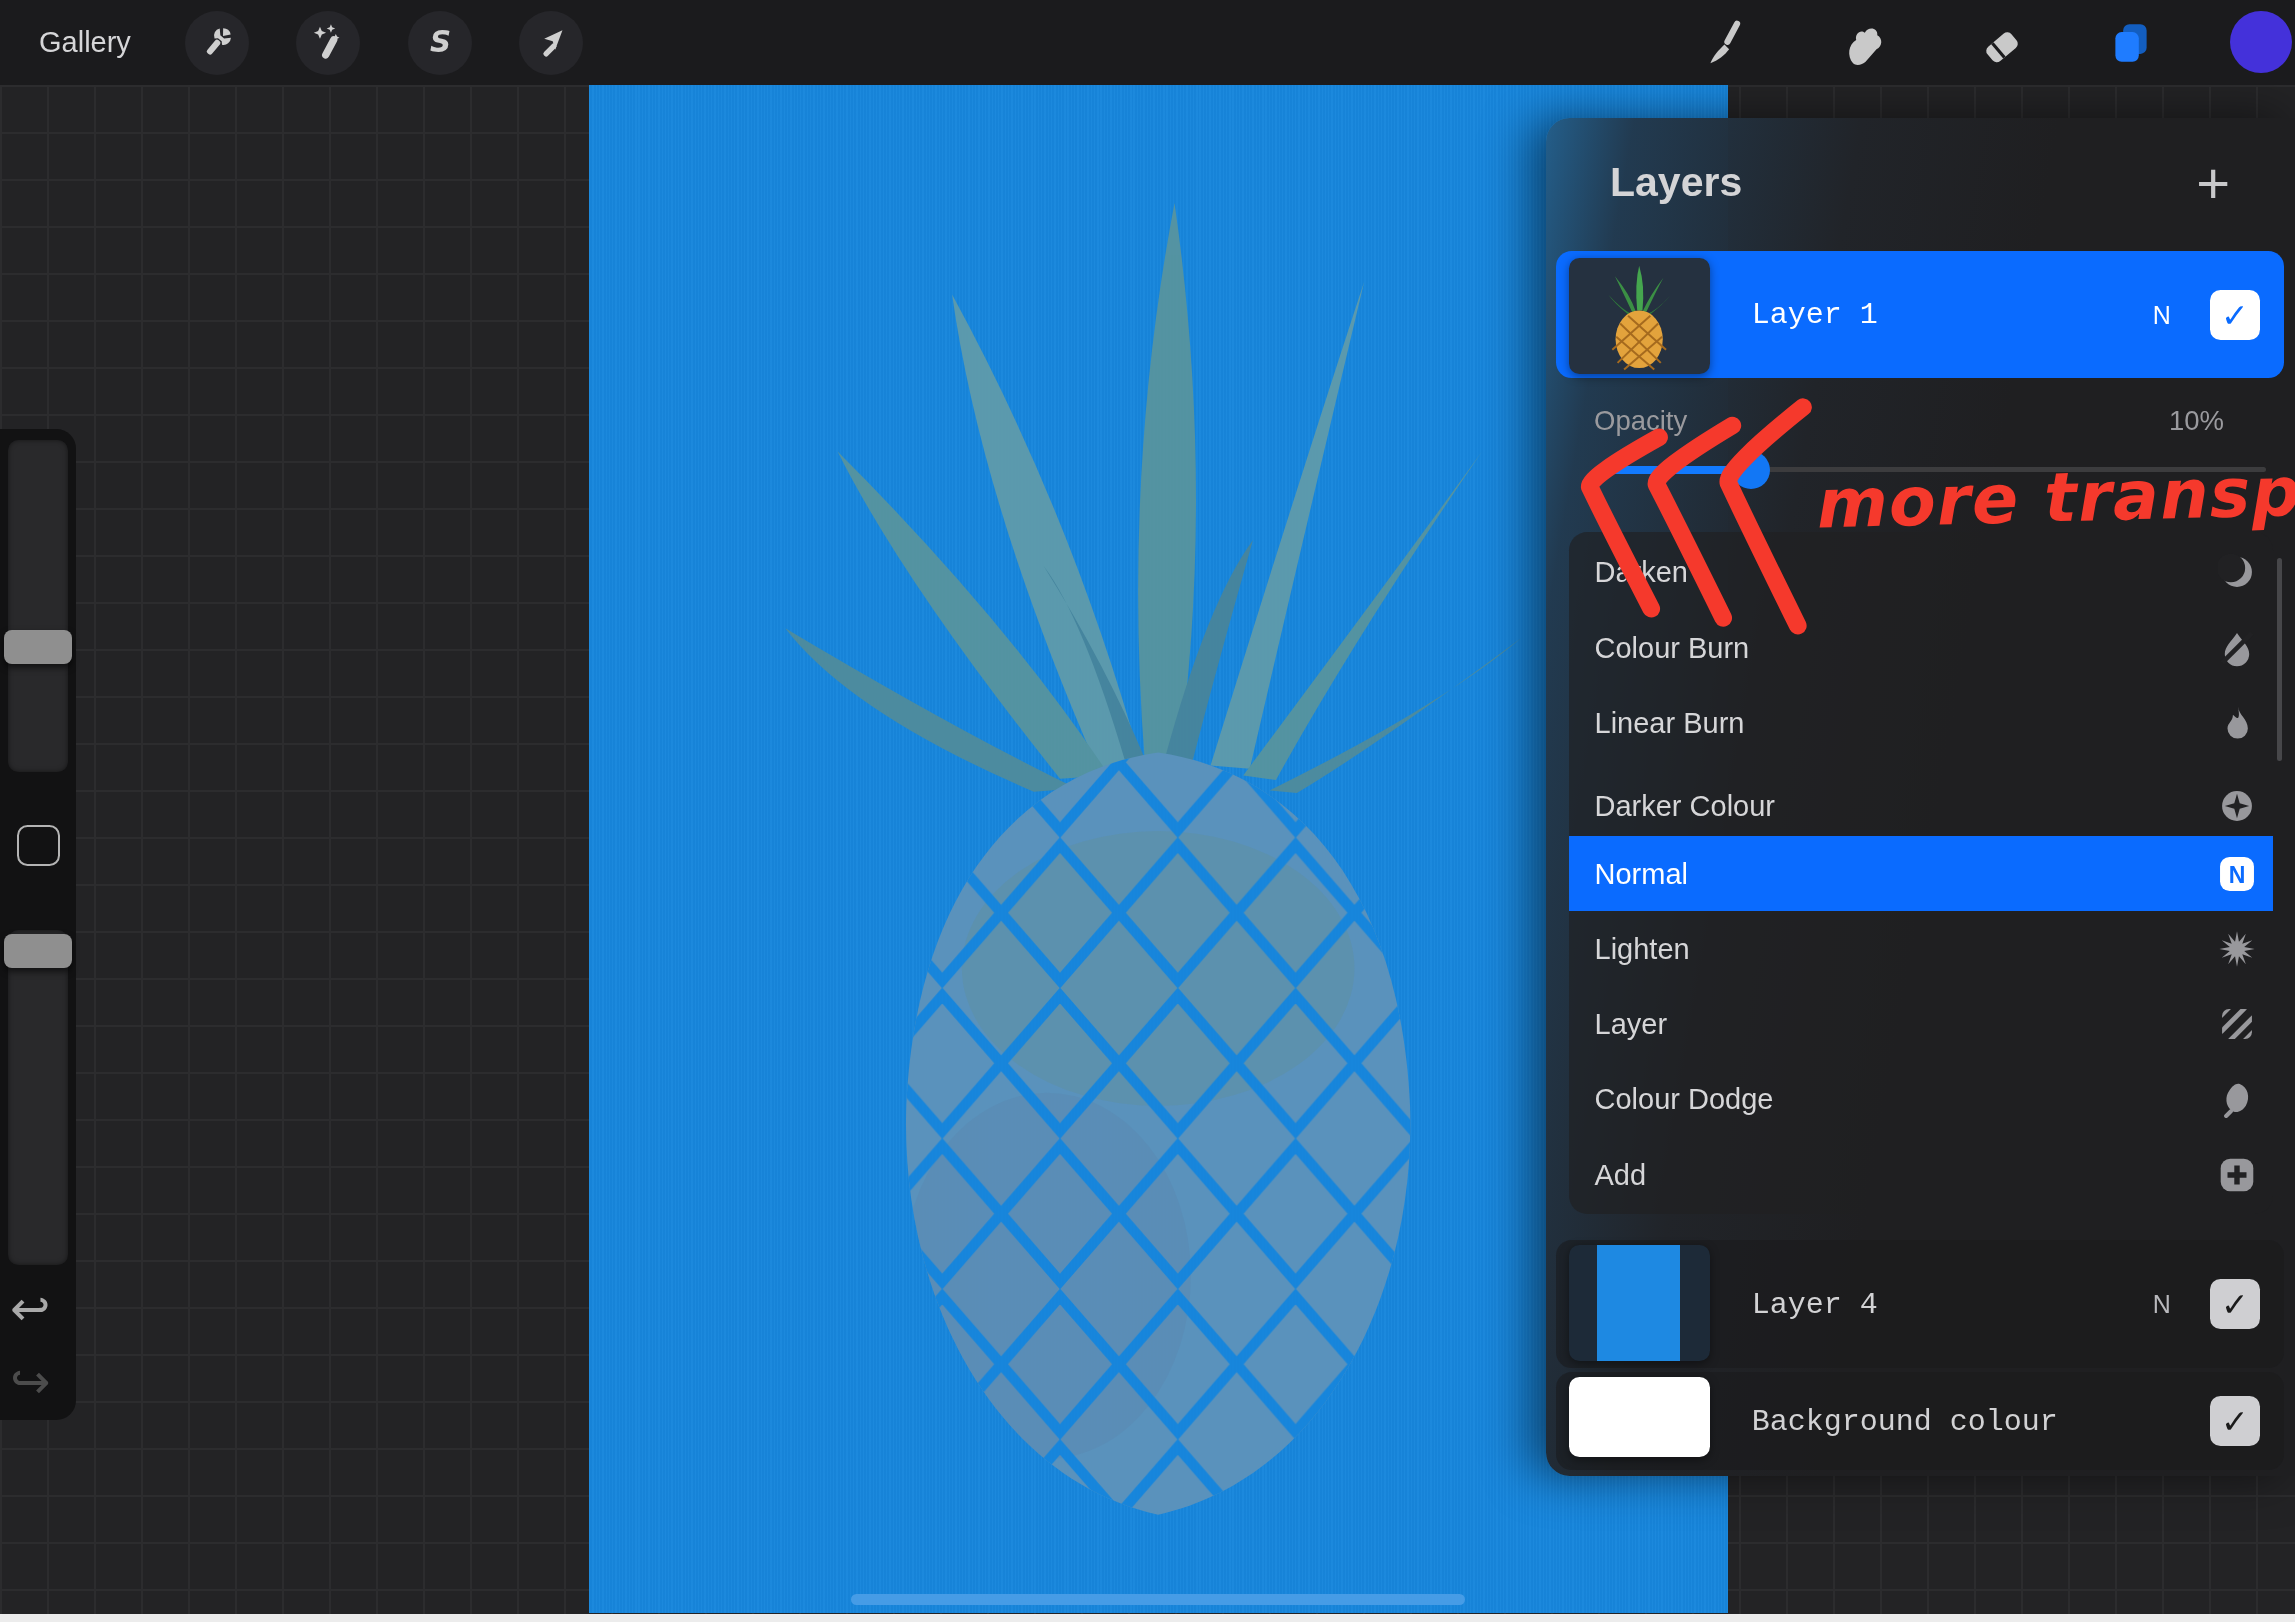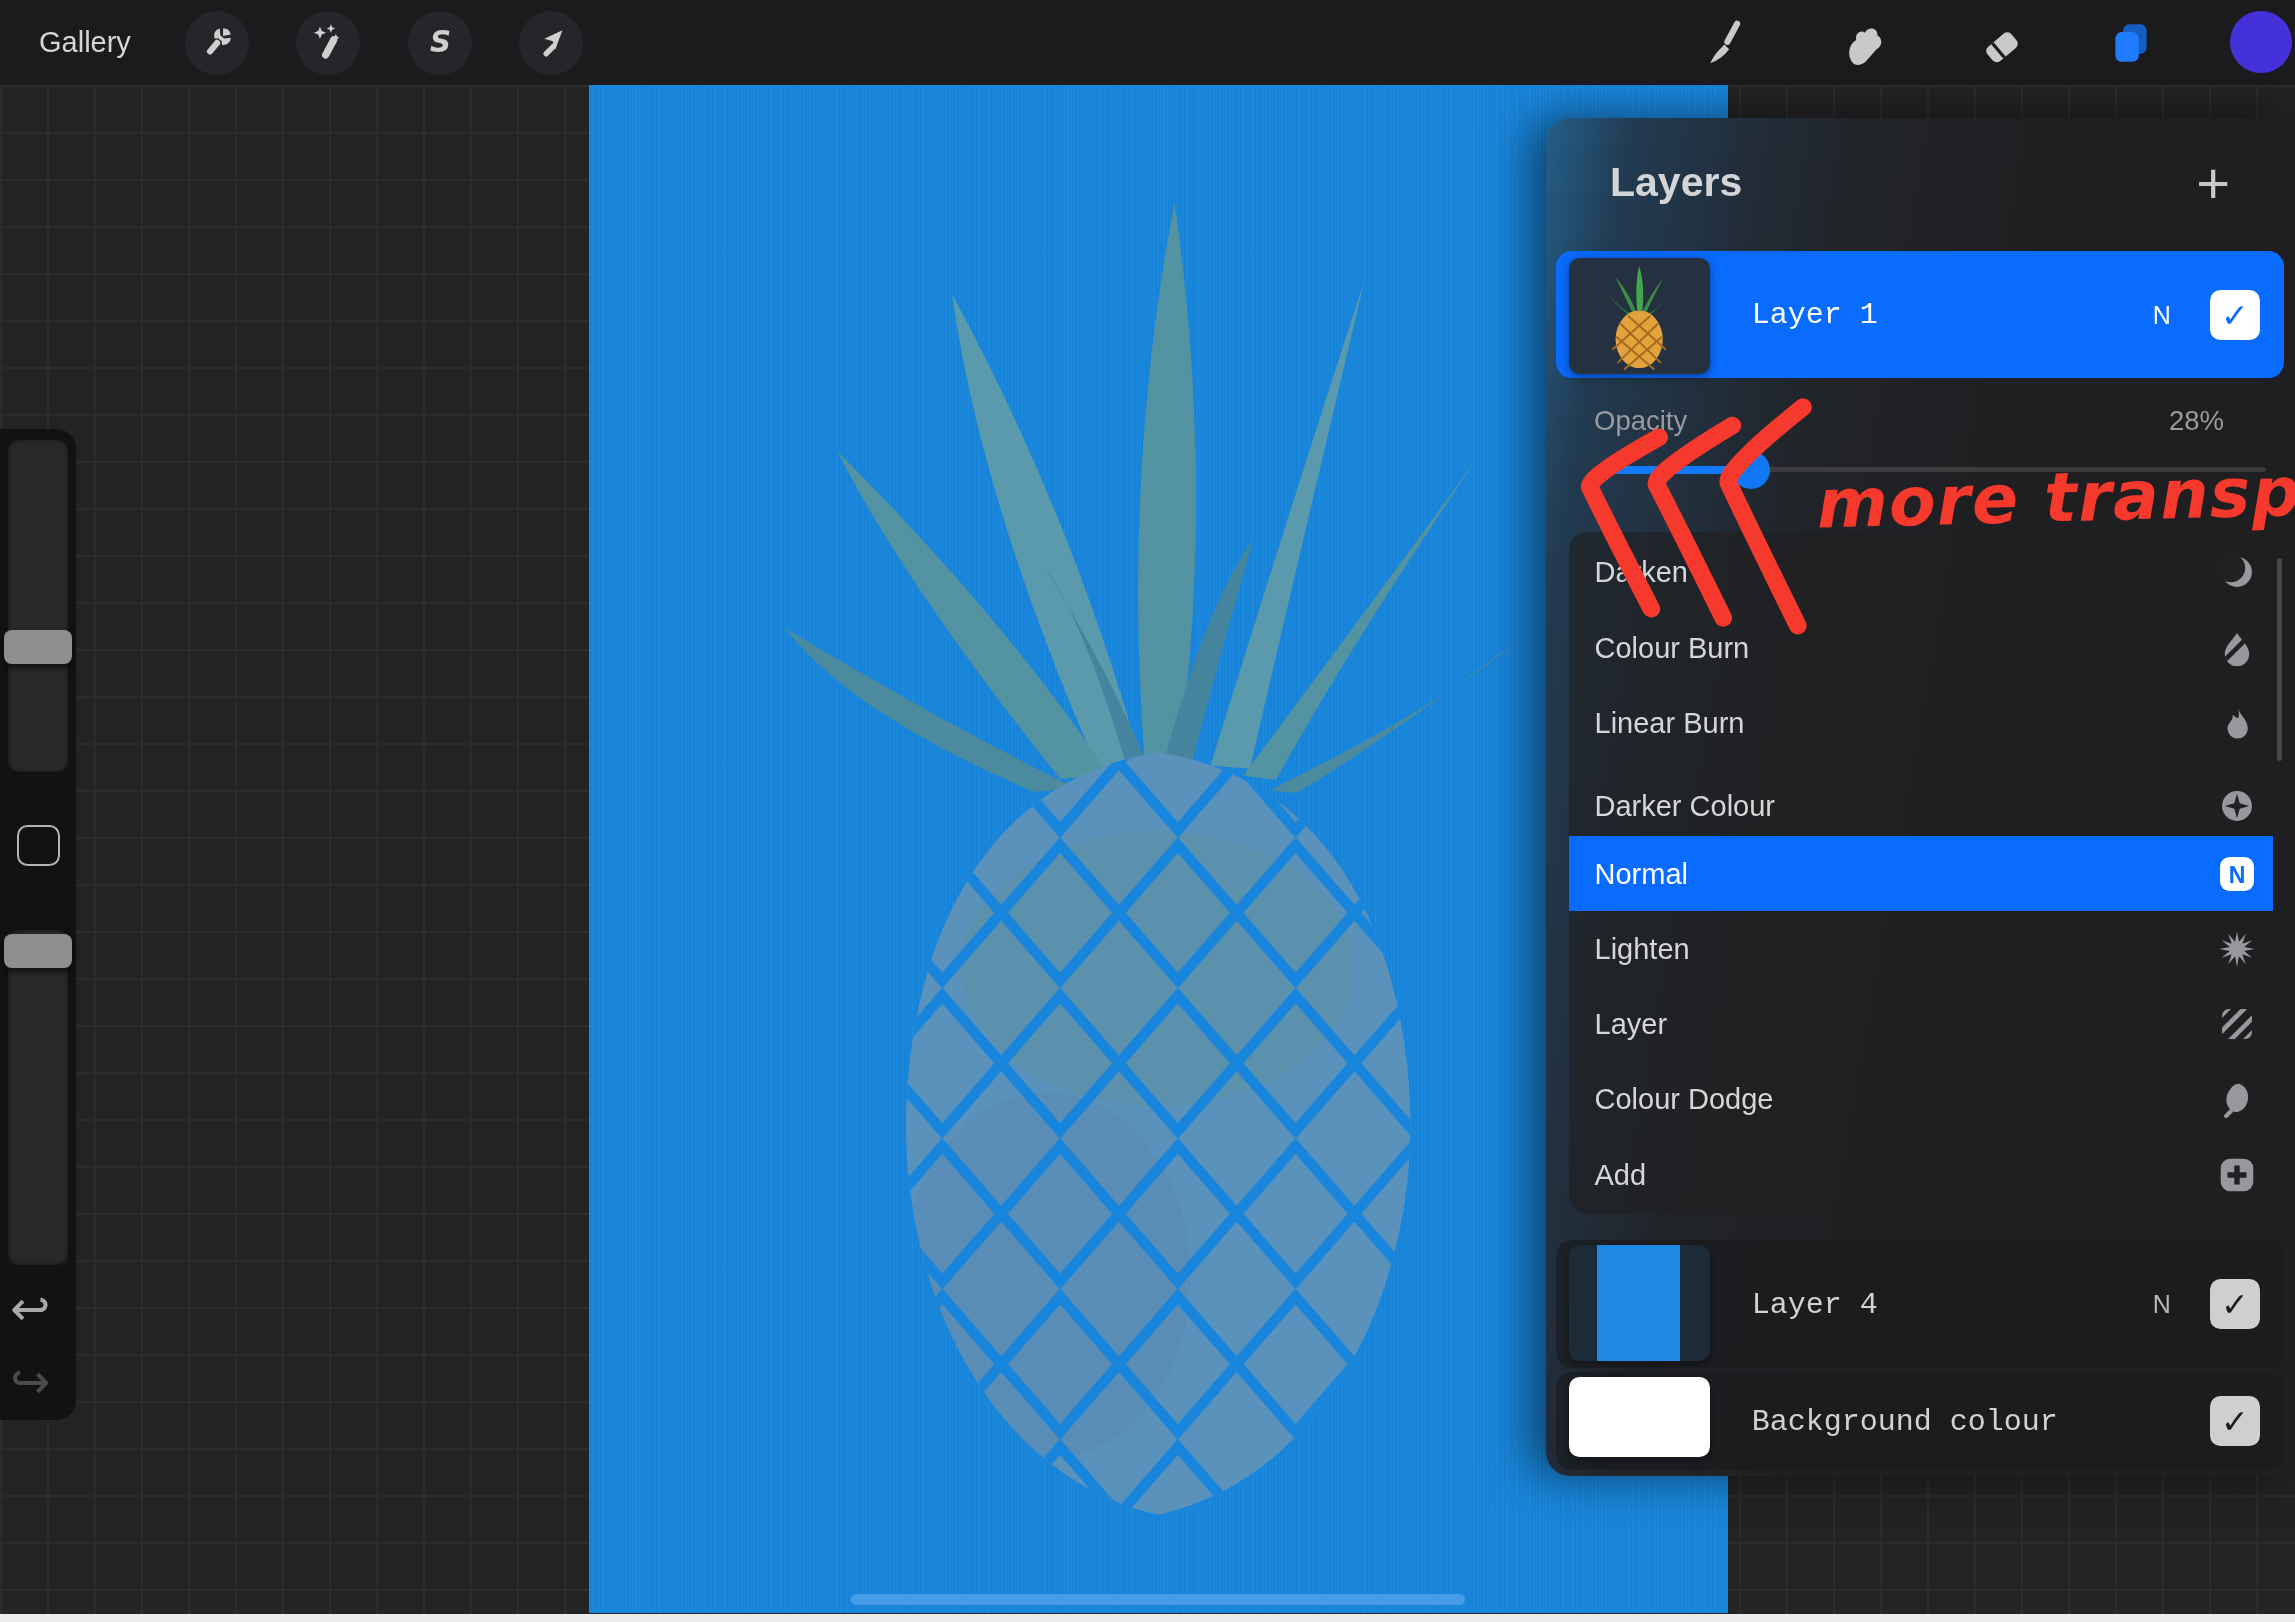--- a/index.html
+++ b/index.html
@@ -217,21 +217,21 @@
               <path d="M124 88 L66 140"></path>
           </g>
         </svg>
       </div>
       <div class="layer-name" style="top:47px;color:#ffffff;">Layer 1</div>
       <div class="n-badge" style="top:50px;color:#ffffff;">N</div>
       <div class="checkbox cb-white" style="top:39px;">✓</div>
     </div>
 
     <div class="op-label">Opacity</div>
-    <div class="op-value">28%</div>
+    <div class="op-value">10%</div>
     <div class="op-track"></div>
     <div class="op-fill"></div>
     <div class="op-knob"></div>
 
     <div class="blend-box">
       <div class="blend-row" style="top:2.6px;">
         <div class="blend-label">Darken</div>
         <svg class="blend-icon" viewBox="0 0 56 56">
           <circle cx="28" cy="28" r="22" fill="#98989c"></circle>
             <circle cx="19" cy="22" r="21" fill="#212123"></circle>

